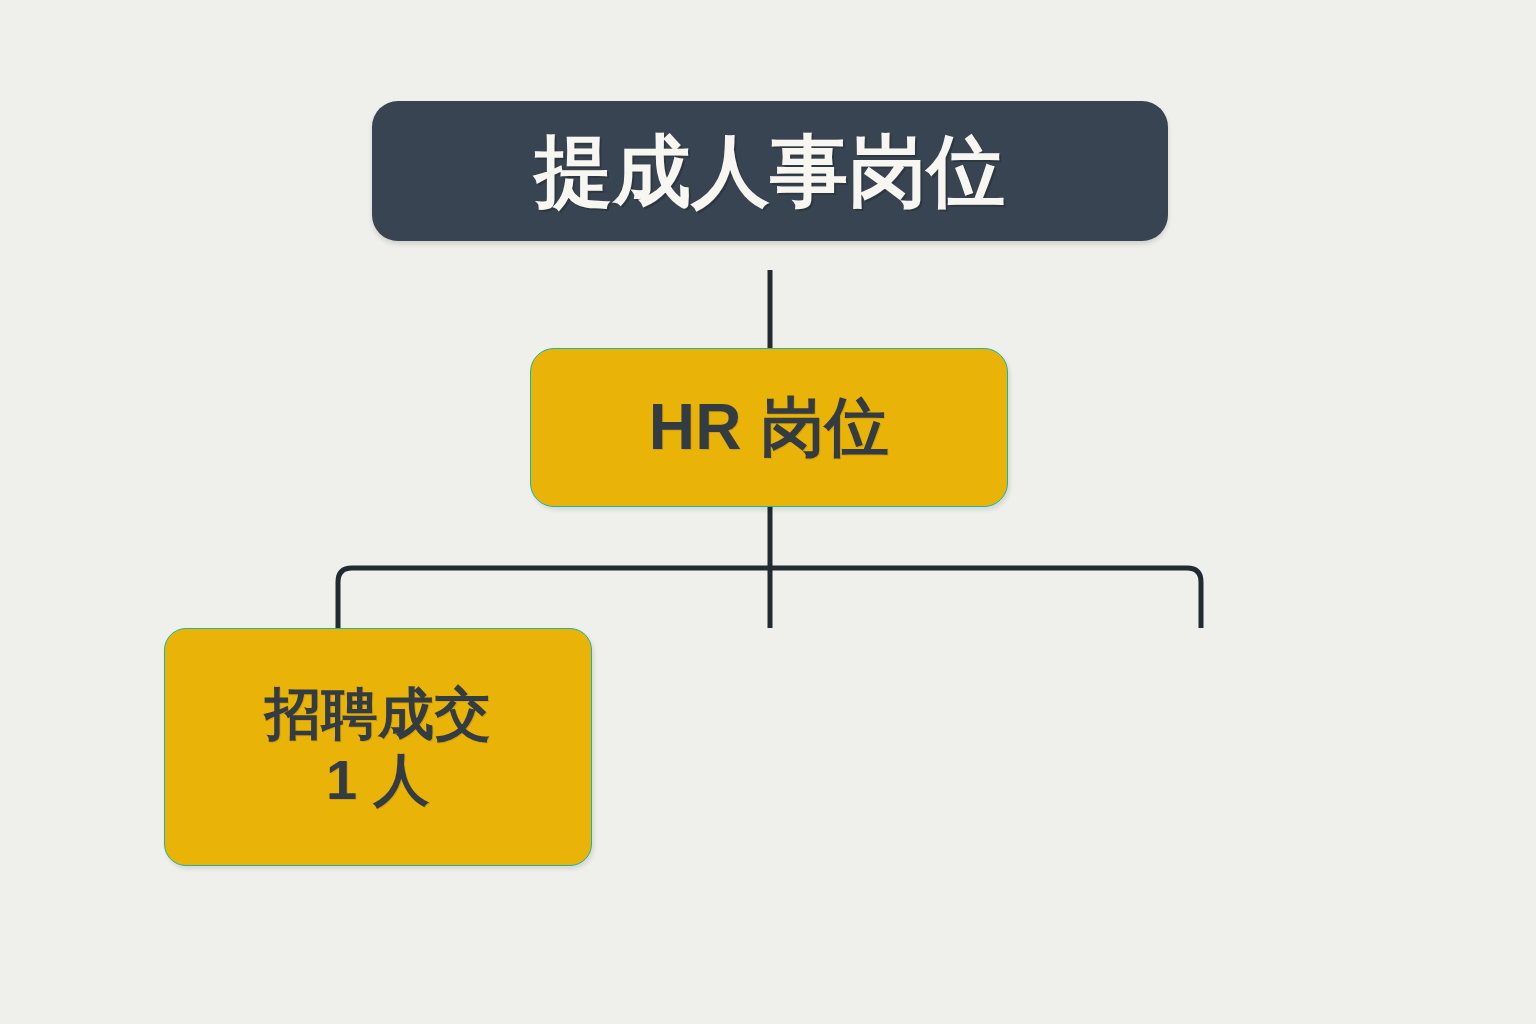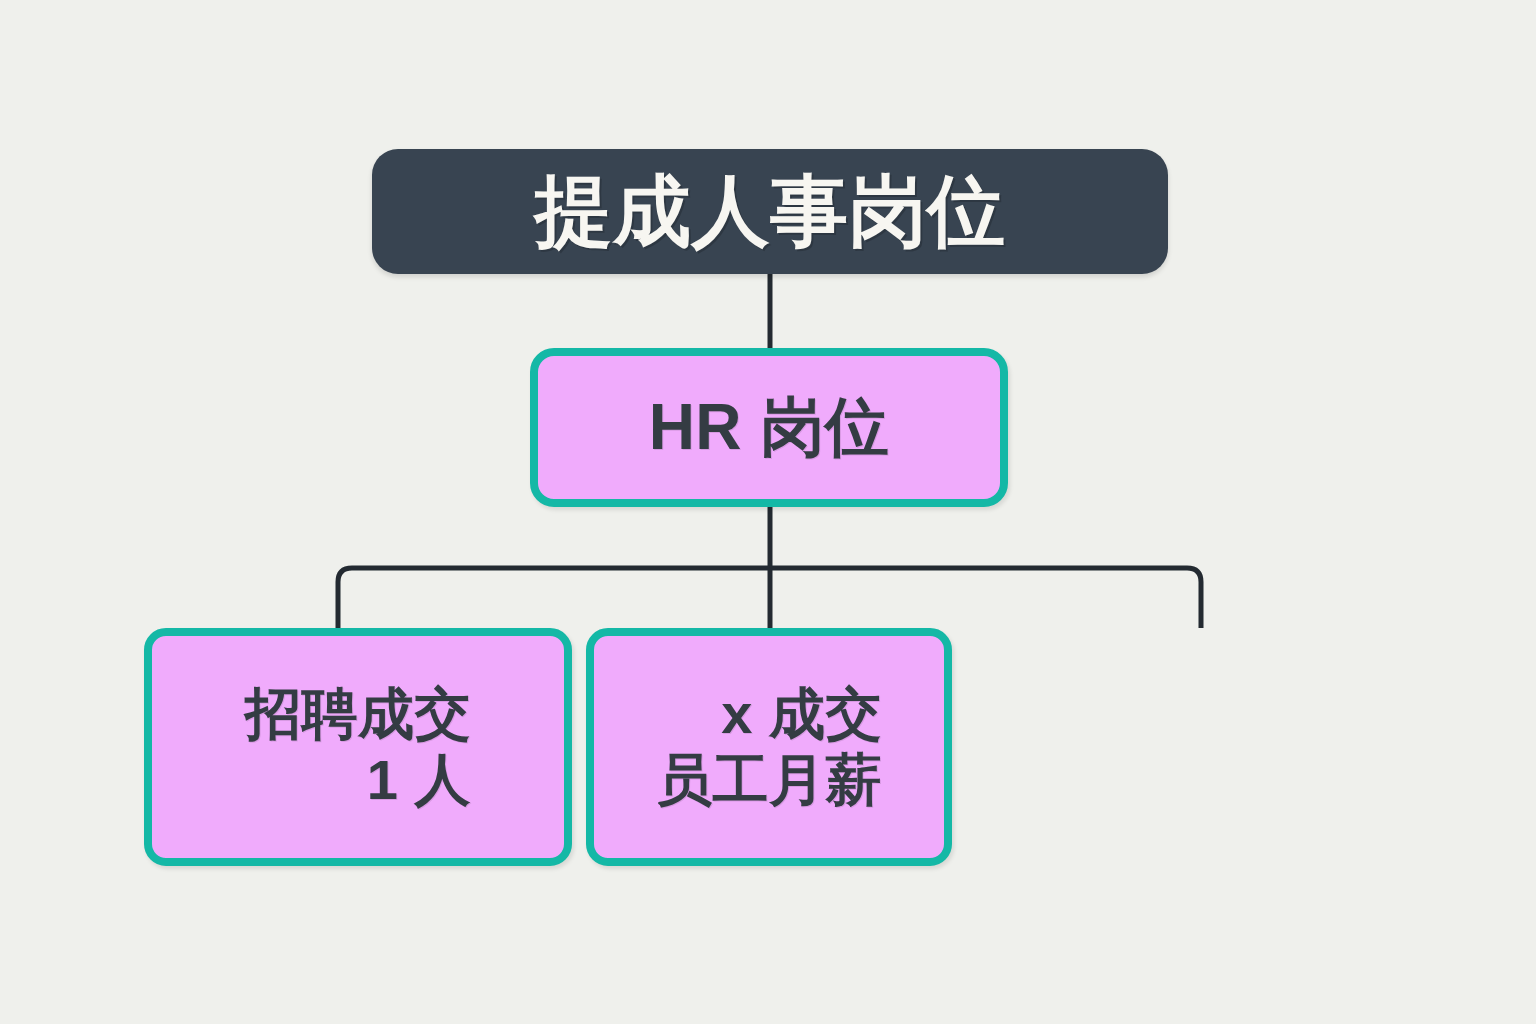--- a/index.html
+++ b/index.html
@@ -43,39 +43,37 @@
     line-height: 1.18;
     letter-spacing: 0.5px;
     white-space: pre-line;
   }
 
   
   #node-root {
     left: 372px;
     top: 101px;
     width: 796px;
-    height: 125px;
+    height: 140px;
     background: #384451;
     border-radius: 26px;
     box-shadow: 0 3px 5px rgba(0,0,0,0.13);
-    margin-top: 48px;
   }
   #node-root .node-label {
     color: #f7f6f1;
     font-size: 78px;
     font-weight: bold;
     text-shadow: 2px 2px 0 rgba(0,0,0,0.18);
   }
 
   
   .node-light {
-    background: #f0abfc;
-    border: 8px solid #14b8a6;
+    background: #eab308;
+    border: 1px solid #14b8a6;
     box-shadow: 2px 3px 4px rgba(0,0,0,0.10);
-    text-align: right;
   }
   .node-light .node-label {
     color: #343c43;
     font-weight: bold;
     text-shadow: 1px 1px 0 rgba(0,0,0,0.10);
   }
 
   #node-hr {
     left: 530px;
     top: 348px;
@@ -85,21 +83,21 @@
   }
   #node-hr .node-label { font-size: 64px; }
 
   .node-leaf {
     top: 628px;
     height: 238px;
     border-radius: 22px;
   }
   .node-leaf .node-label { font-size: 56px; }
 
-  #node-leaf-0 { left: 144px;  width: 428px; }
+  #node-leaf-0 { left: 164px;  width: 428px; }
   #node-leaf-1 { left: 586px;  width: 366px; }
   #node-leaf-2 { left: 1018px; width: 360px; }
   #node-leaf-2 .node-label { font-size: 58px; }
 </style>
 </head>
 <body>
 
 <div id="canvas">
 
   <svg id="connectors" viewBox="0 0 1536 1024" width="1536" height="1024" xmlns="http://www.w3.org/2000/svg">
@@ -121,19 +119,15 @@
 
   <div class="node node-light" id="node-hr">
     <span class="node-label">HR 岗位</span>
   </div>
 
   <div class="node node-light node-leaf" id="node-leaf-0">
     <span class="node-label">招聘成交
 1 人</span>
   </div>
 
-  <div class="node node-light node-leaf" id="node-leaf-1">
-    <span class="node-label">x 成交
-员工月薪</span>
-  </div>
 
 
 </div>
 
 </body></html>

